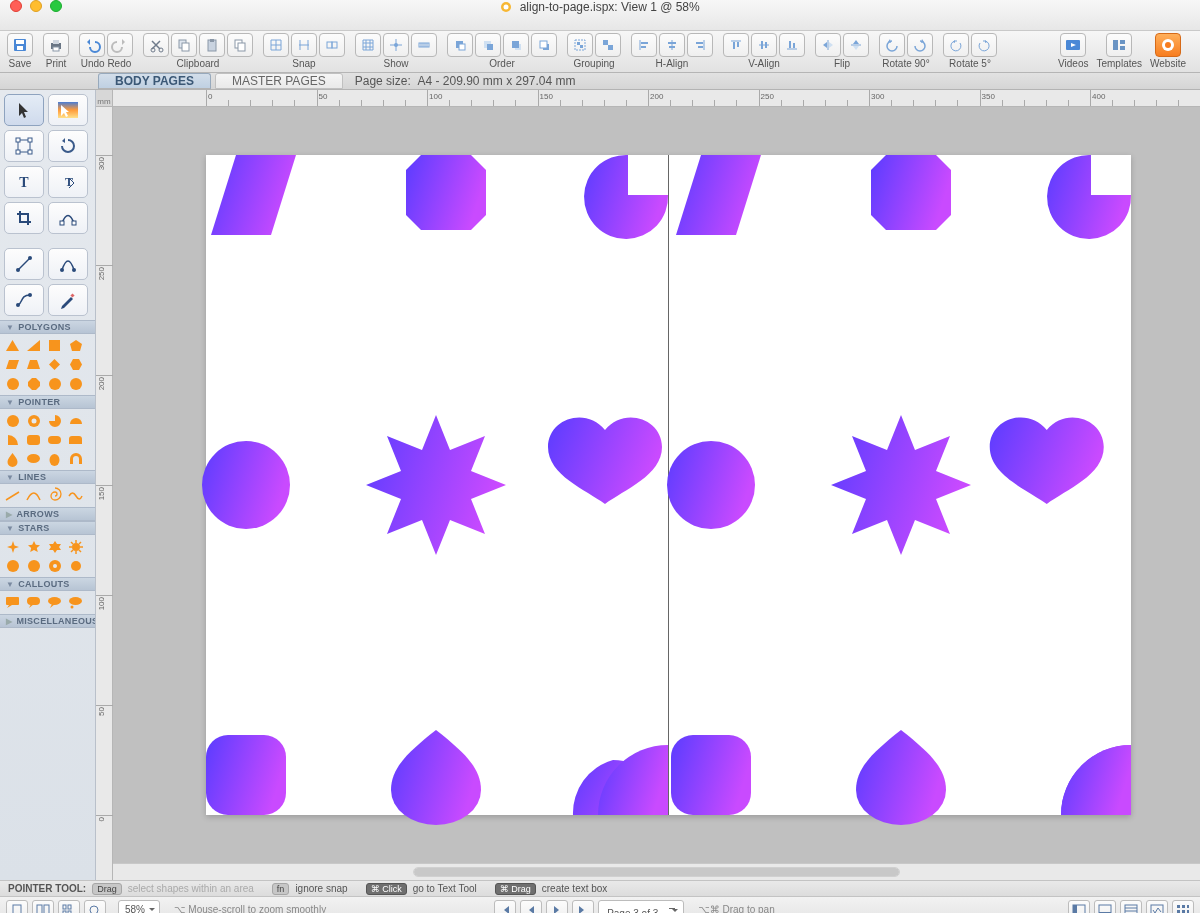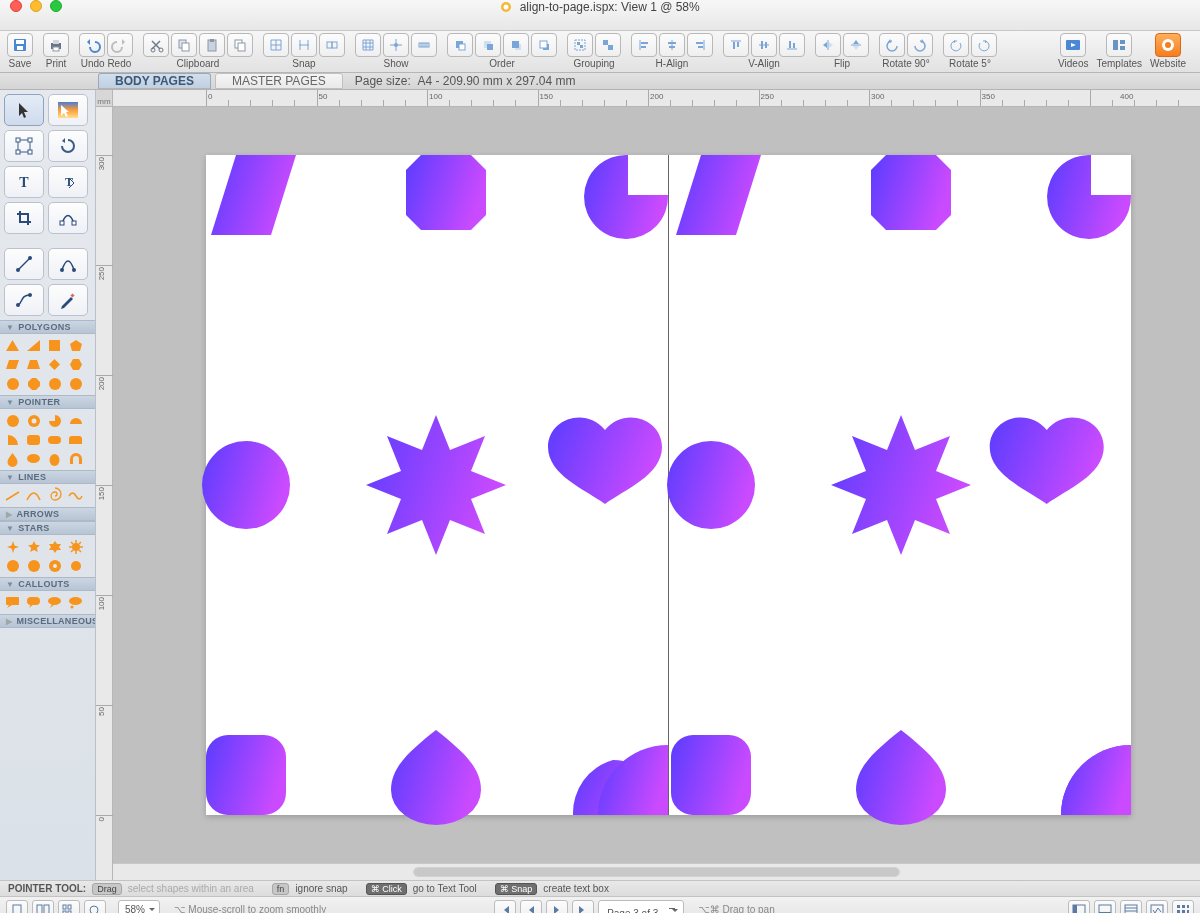--- a/index.html
+++ b/index.html
@@ -817,21 +817,21 @@
         <div class="rtick" style="left: 800.2px; top: 10px; height: 7px;"></div>
         <div class="rtick" style="left: 822.3px; top: 10px; height: 7px;"></div>
         <div class="rtick" style="left: 844.4px; top: 10px; height: 7px;"></div>
         <div class="rtick" style="left: 866.5px;"></div>
         <div class="rtlbl" style="left: 868.5px;">350</div>
         <div class="rtick" style="left: 888.6px; top: 10px; height: 7px;"></div>
         <div class="rtick" style="left: 910.7px; top: 10px; height: 7px;"></div>
         <div class="rtick" style="left: 932.8px; top: 10px; height: 7px;"></div>
         <div class="rtick" style="left: 954.9px; top: 10px; height: 7px;"></div>
         <div class="rtick" style="left: 977px;"></div>
-        <div class="rtlbl" style="left: 979px; margin-left: 28px;">400</div>
+        <div class="rtlbl" style="left: 979px;">400</div>
         <div class="rtick" style="left: 999.1px; top: 10px; height: 7px;"></div>
         <div class="rtick" style="left: 1021.2px; top: 10px; height: 7px;"></div>
         <div class="rtick" style="left: 1043.3px; top: 10px; height: 7px;"></div>
         <div class="rtick" style="left: 1065.4px; top: 10px; height: 7px;"></div>
       </div>
     <div class="rulerv" id="rulerv">
         <div class="rvtick" style="top: 48px;"></div>
         <div class="rvlbl" style="top: 50px;">300</div>
         <div class="rvtick" style="top: 158px;"></div>
         <div class="rvlbl" style="top: 160px;">250</div>
@@ -904,21 +904,21 @@
   <b>POINTER TOOL:</b>
   <span class="kbd">Drag</span>
   <span style="color:#aaa">select shapes within an area</span>
   <span style="width:6px"></span>
   <span class="kbd">fn</span>
   <span>ignore snap</span>
   <span style="width:6px"></span>
   <span class="kbd dark">⌘ Click</span>
   <span>go to Text Tool</span>
   <span style="width:6px"></span>
-  <span class="kbd dark">⌘ Snap</span>
+  <span class="kbd dark">⌘ Drag</span>
   <span>create text box</span>
 </div>
 
 <div class="footer">
   <div class="fbtn">
       <svg width="14" height="12">
         <rect x="3" y="1" width="8" height="10" fill="none" stroke="#5a7aa5"></rect>
       </svg>
     </div>
   <div class="fbtn">

